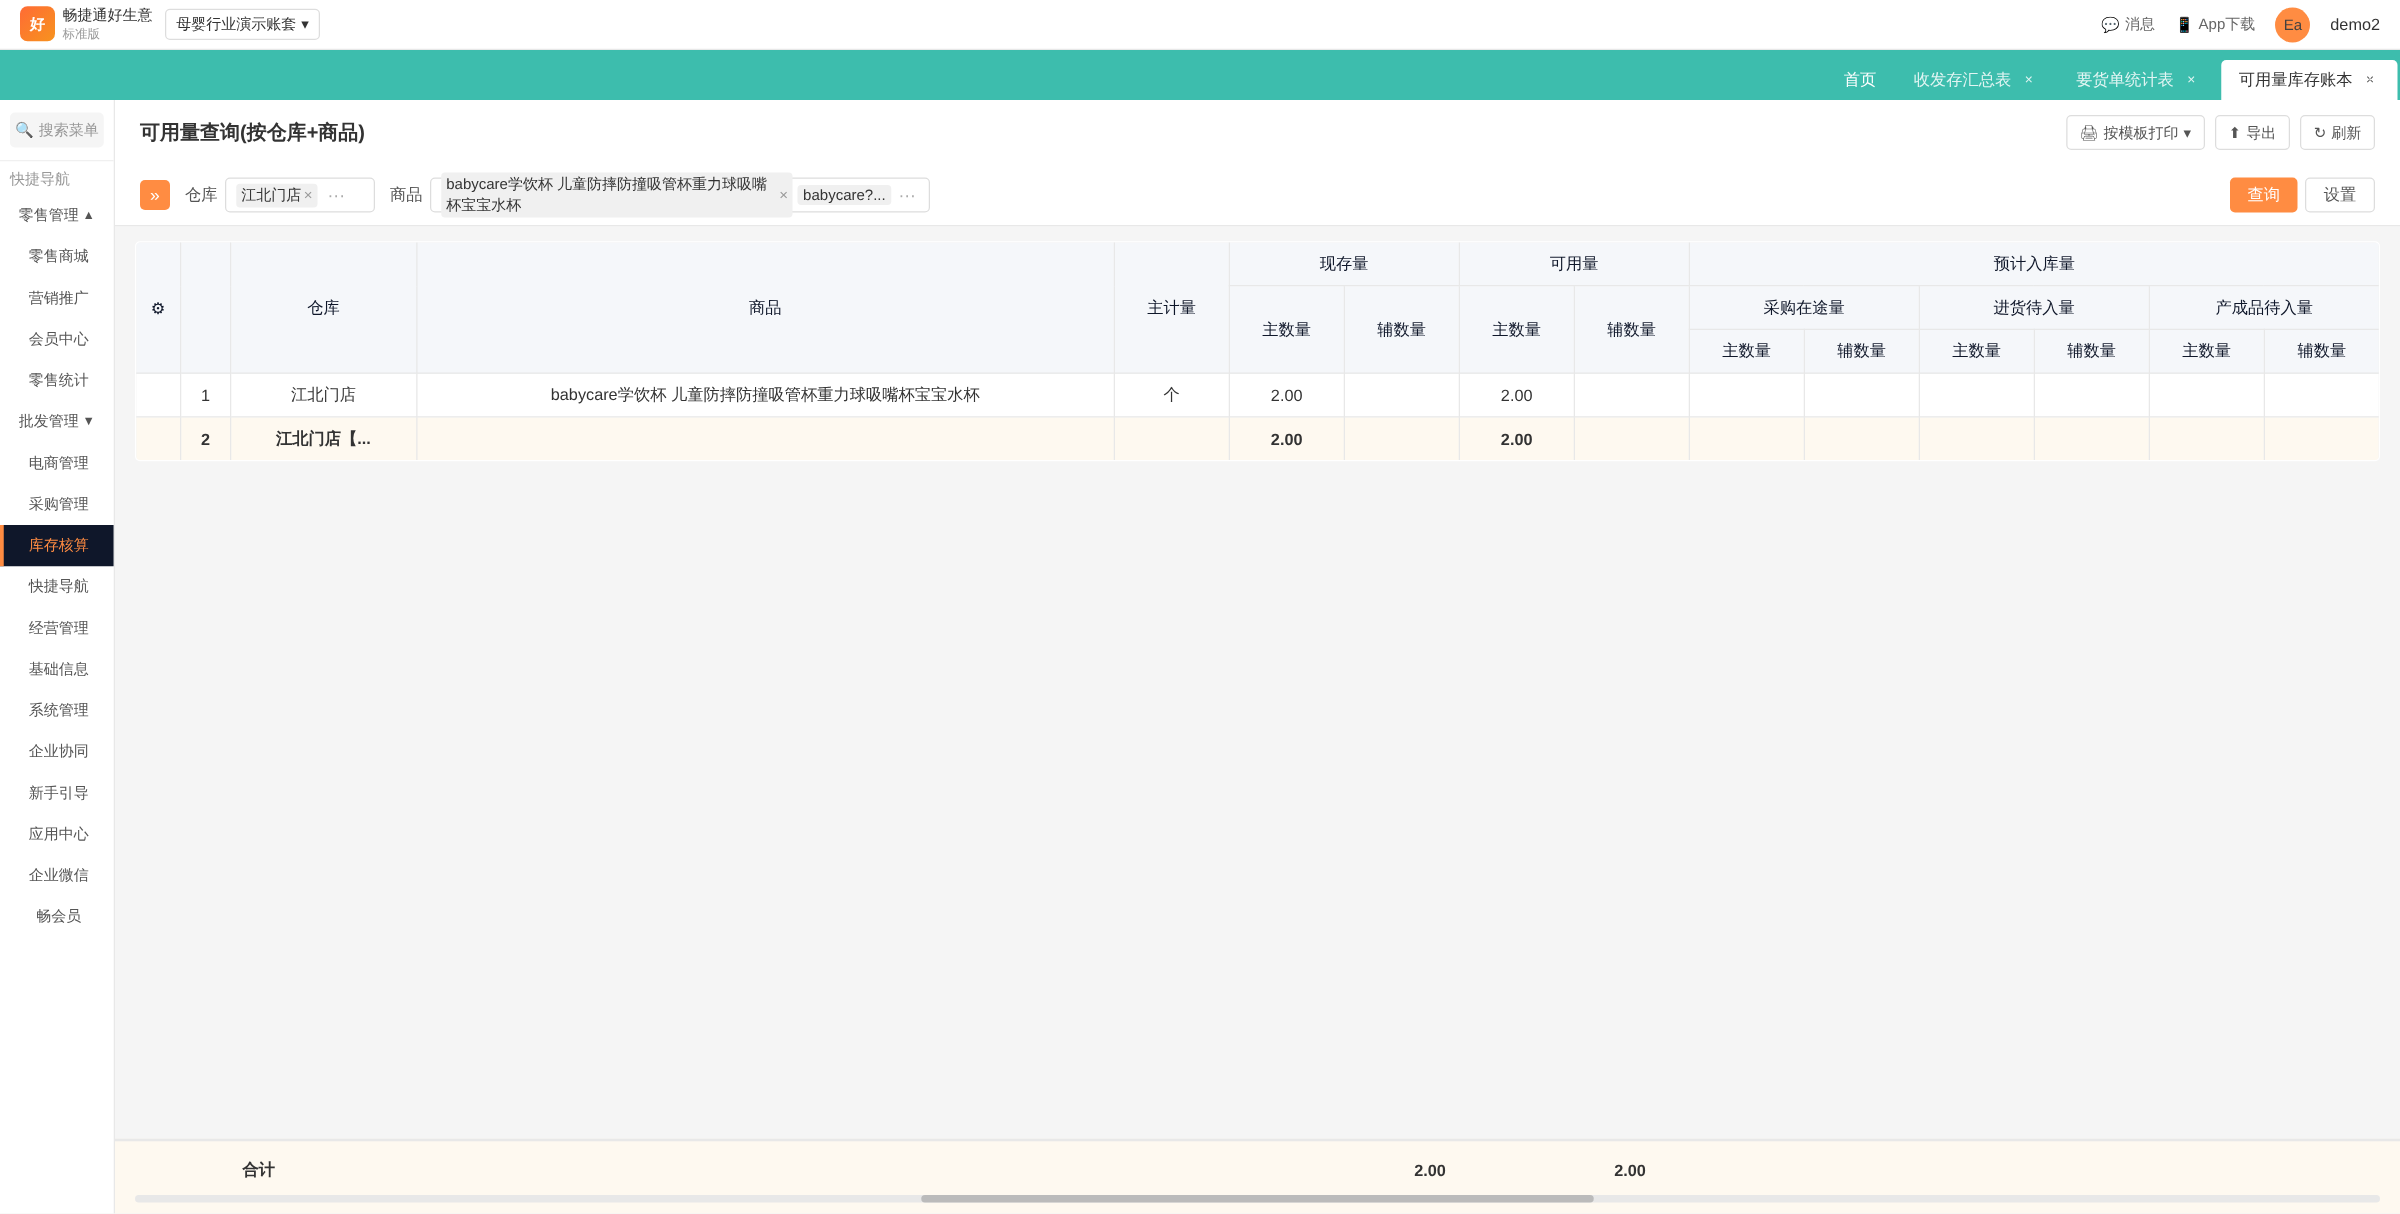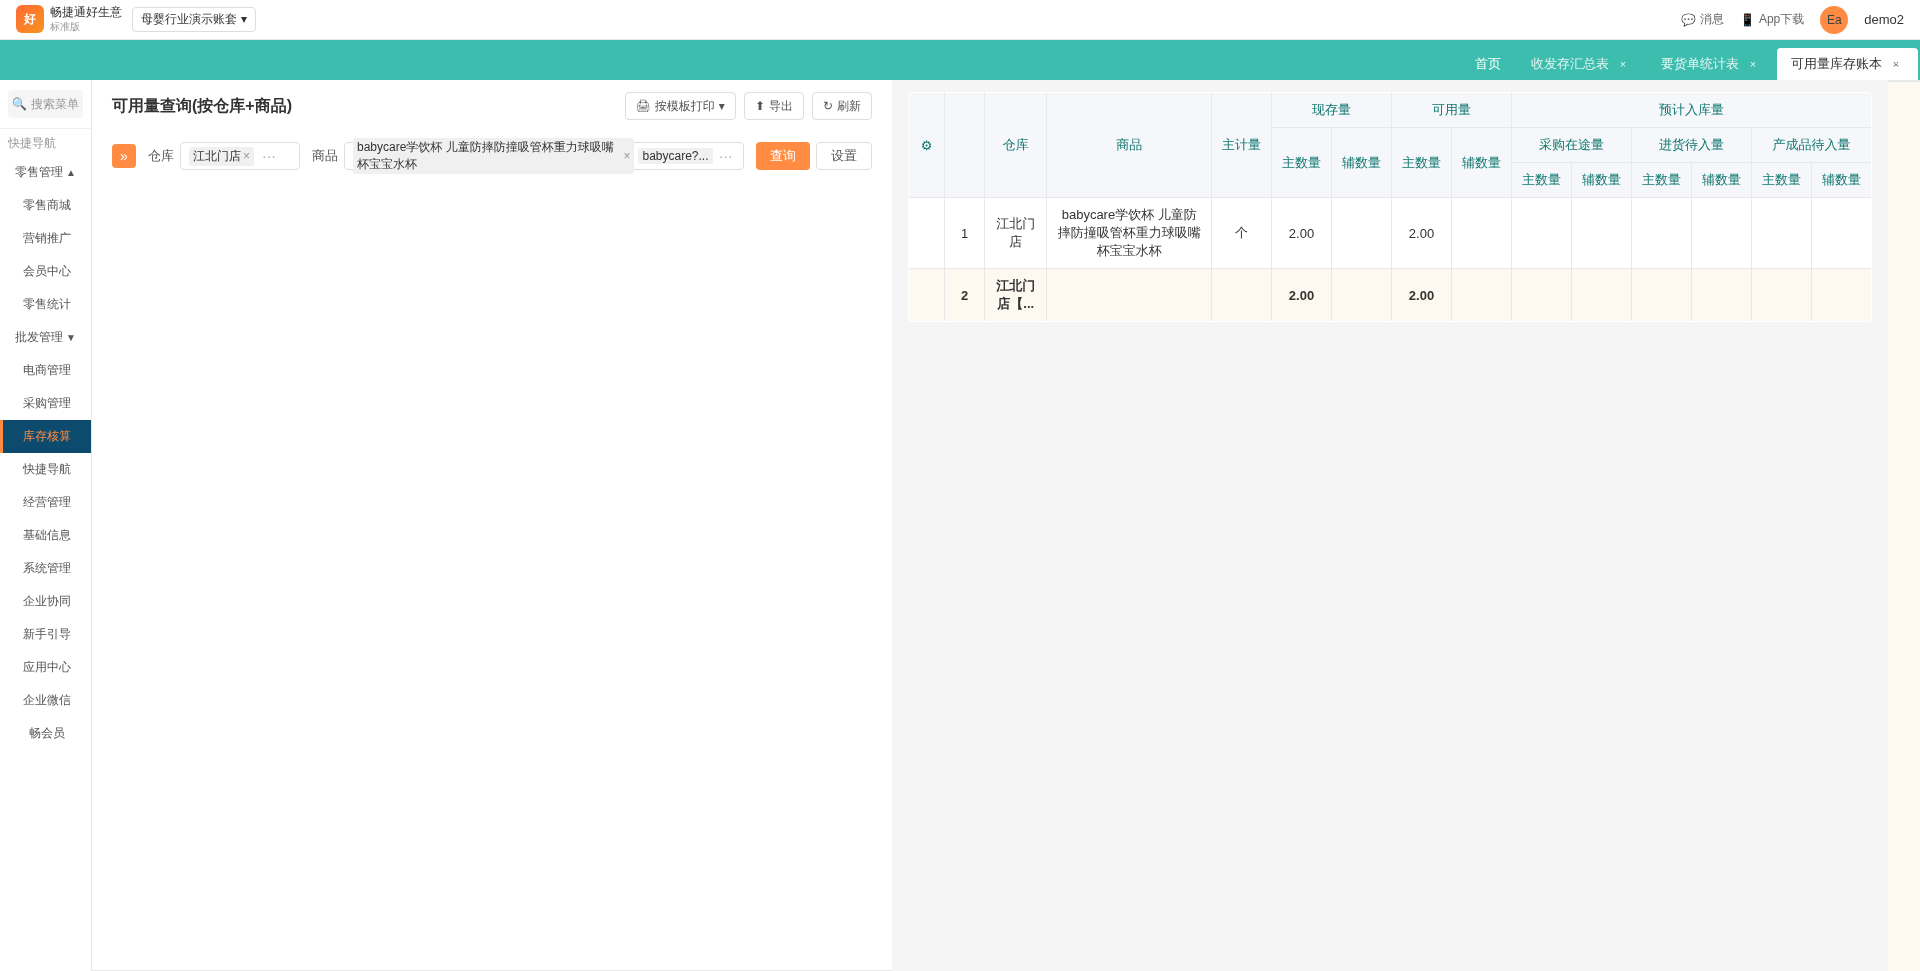--- a/index.html
+++ b/index.html
@@ -126,39 +126,39 @@
       font-size: 12px; color: #999;
     }
     .sidebar-item {
       padding: 8px 6px;
       text-align: center;
       cursor: pointer;
       color: #555;
       font-size: 12px;
       border-left: 3px solid transparent;
     }
-    .sidebar-item.active { color: #ff8c42; border-left-color: #ff8c42; background: #0c4a6e; }
+    .sidebar-item.active { color: #ff8c42; border-left-color: #ff8c42; background: #0f172a; }
     .sidebar-group-header {
       padding: 8px 6px;
       text-align: center;
       cursor: pointer;
       color: #555;
       font-size: 12px;
       display: flex;
       align-items: center;
       justify-content: center;
       gap: 3px;
     }
 
     
     .content-area {
       flex: 1;
       overflow: hidden;
       display: flex;
-      flex-direction: row;
+      flex-direction: column;
       background: #f5f5f5;
     }
 
     
     .page-header {
       background: #fff;
       padding: 12px 20px 0;
       border-bottom: 1px solid #e8e8e8;
       flex-shrink: 0;
     }
@@ -244,21 +244,21 @@
       overflow: hidden;
     }
     .data-table th, .data-table td {
       border: 1px solid #e8e8e8;
       padding: 8px 10px;
       text-align: center;
       font-size: 13px;
     }
     .data-table th {
       background: #f5f7fa;
-      color: #0f766e;
+      color: #0f172a;
       font-weight: 500;
       white-space: nowrap;
     }
     .data-table td { color: #333; }
     .th-group {
       background: #f0f2f5;
     }
     .col-gear { width: 36px; }
     .col-no { width: 40px; }
     .td-left { text-align: left; }
@@ -578,20 +578,43 @@
             <td></td>
             <td></td>
             <td></td>
             <td></td>
           </tr>
         </tbody>
       </table>
     </div>
 
     <div class="footer-bar">
+      <table class="footer-table">
+        <tbody>
+            <tr>
+          <td style="width:36px;"></td>
+          <td style="width:40px;"></td>
+          <td style="text-align:left; min-width:80px;">
+            <strong>合计</strong>
+          </td>
+          <td style="min-width:200px;"></td>
+          <td style="width:60px;"></td>
+          <td style="width:80px;">2.00</td>
+          <td style="width:80px;"></td>
+          <td style="width:80px;">2.00</td>
+          <td style="width:80px;"></td>
+          <td style="width:80px;"></td>
+          <td style="width:80px;"></td>
+          <td style="width:80px;"></td>
+          <td style="width:80px;"></td>
+          <td style="width:80px;"></td>
+          <td style="width:80px;"></td>
+        </tr>
+      </tbody>
+        </table>
 
       <div style="height:8px; margin-top:4px; display:flex; align-items:center;">
         <div style="height:6px; width:100%; background:#e8e8e8; border-radius:3px; position:relative;">
           <div style="height:6px; width:30%; background:#bbb; border-radius:3px; position:absolute; left:35%;"></div>
         </div>
       </div>
     </div>
 
   </div>
 </div>

